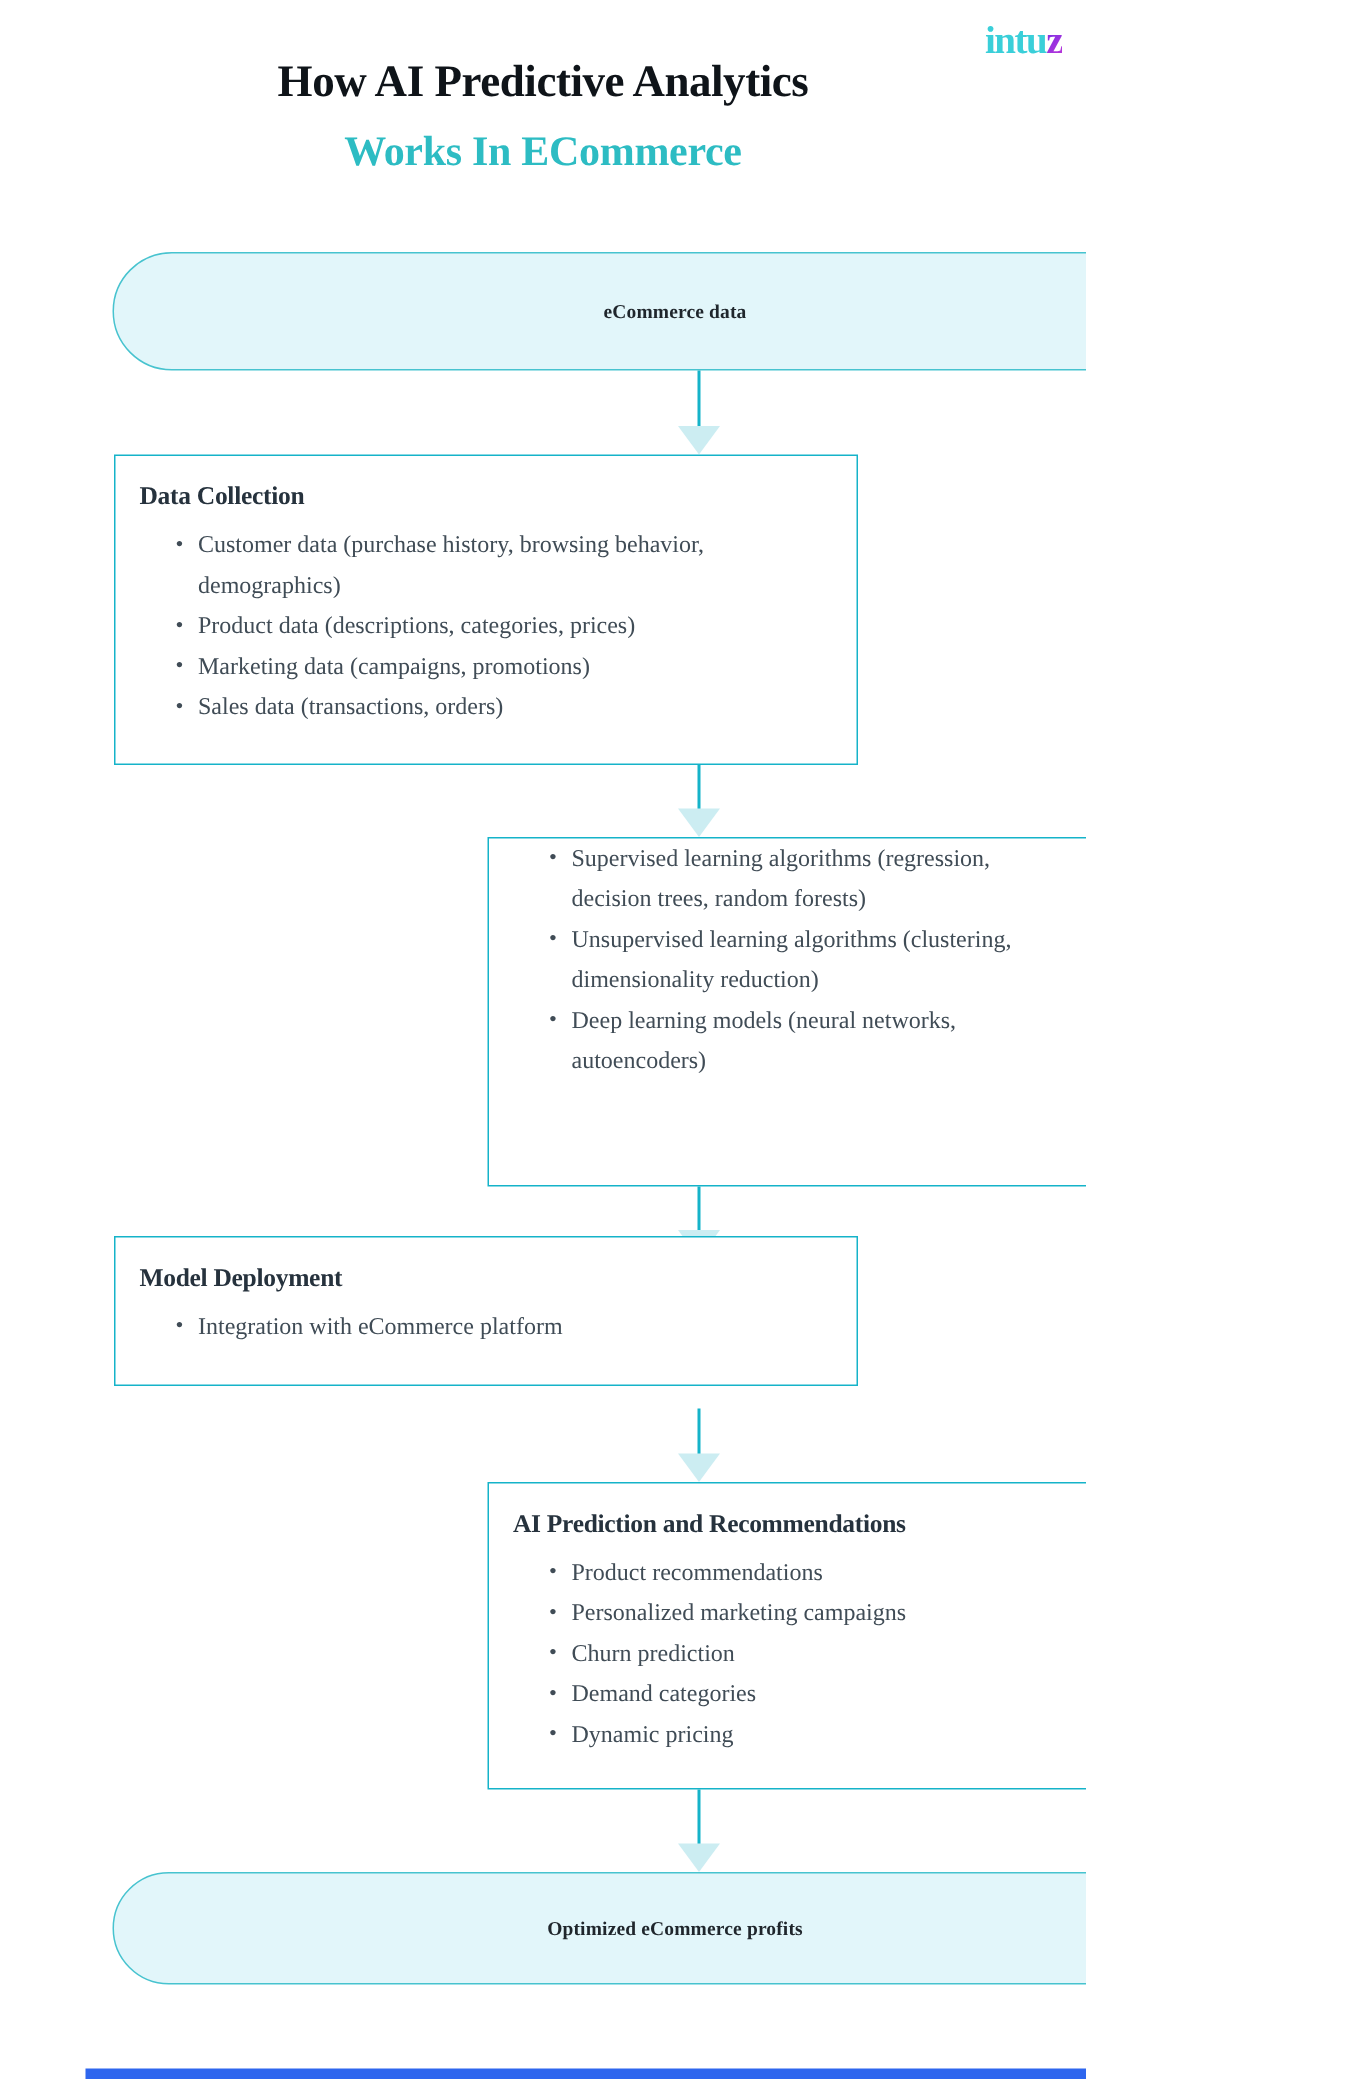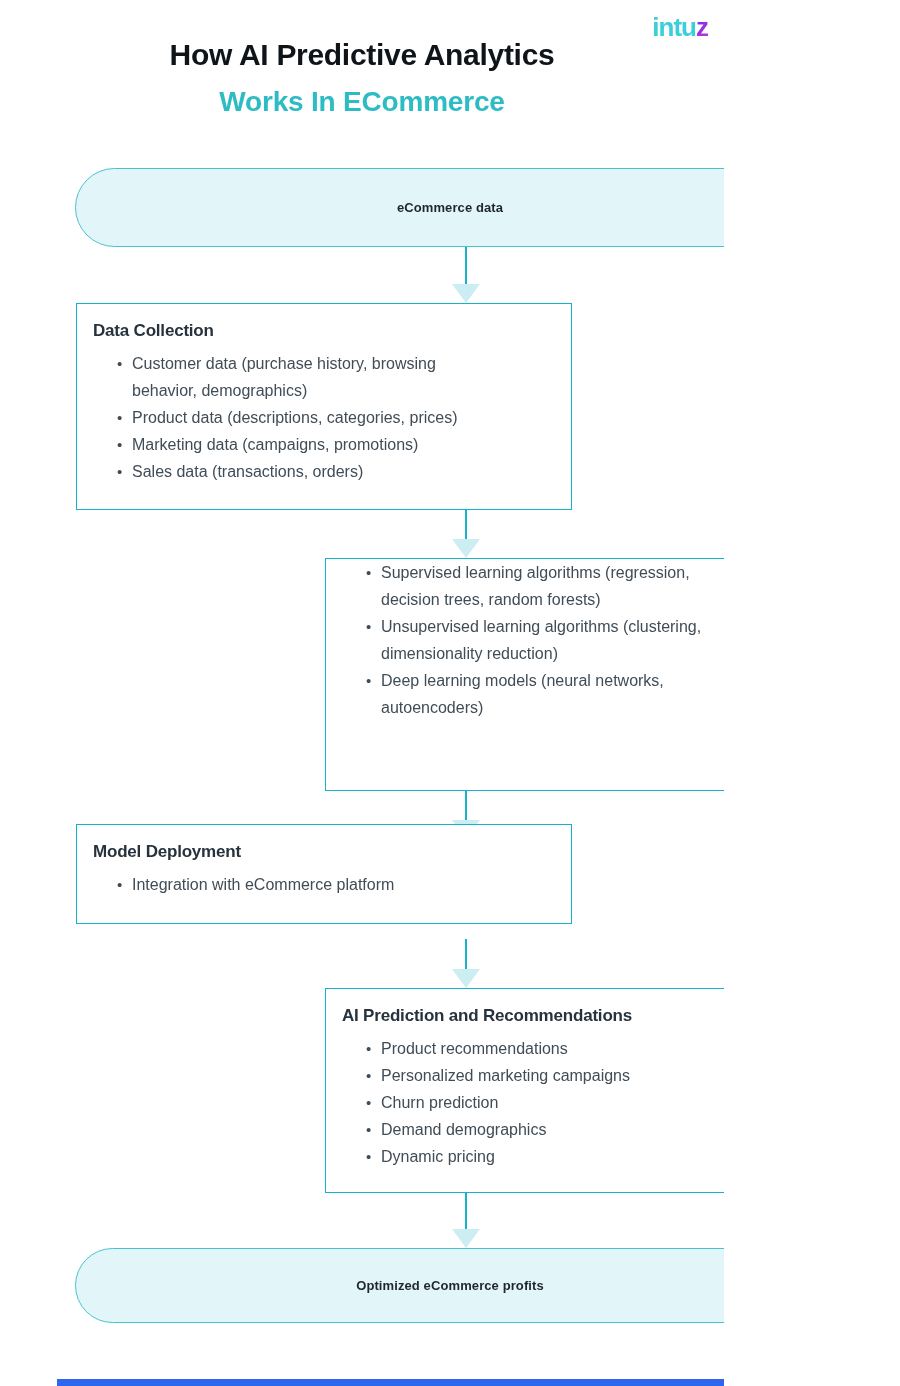--- a/index.html
+++ b/index.html
@@ -14,21 +14,21 @@
     --logo-cyan:#3acfd9;
     --logo-purple:#8a30e2;
     --footer-blue:#2e66ee;
   }
   *{margin:0;padding:0;box-sizing:border-box;}
   html,body{background:#ffffff;}
   .canvas{
     position:relative;
     width:724px;height:1386px;
     background:#ffffff;
-    font-family:Liberation Sans, sans-serif;
+    font-family:Liberation Serif, serif;
     overflow:hidden;
   }
   
   .logo{
     position:absolute;top:12px;right:16px;
     font-size:26px;font-weight:700;letter-spacing:-1px;
     color:var(--logo-cyan);
   }
   .logo .logo-z{
     background:linear-gradient(135deg,var(--logo-purple) 40%,#c437d6 100%);
@@ -168,21 +168,21 @@
     <div class="stem stem-4"></div>
     <div class="head head-4"></div>
   </div>
 
   <section class="box box-4">
     <h3>AI Prediction and Recommendations</h3>
     <ul>
         <li>Product recommendations</li>
         <li>Personalized marketing campaigns</li>
         <li>Churn prediction</li>
-        <li>Demand demographics</li>
+        <li>Demand categories</li>
         <li>Dynamic pricing</li>
       </ul>
   </section>
 
   <div class="arrow">
     <div class="stem stem-5"></div>
     <div class="head head-5"></div>
   </div>
 
   <div class="pill pill-end">

